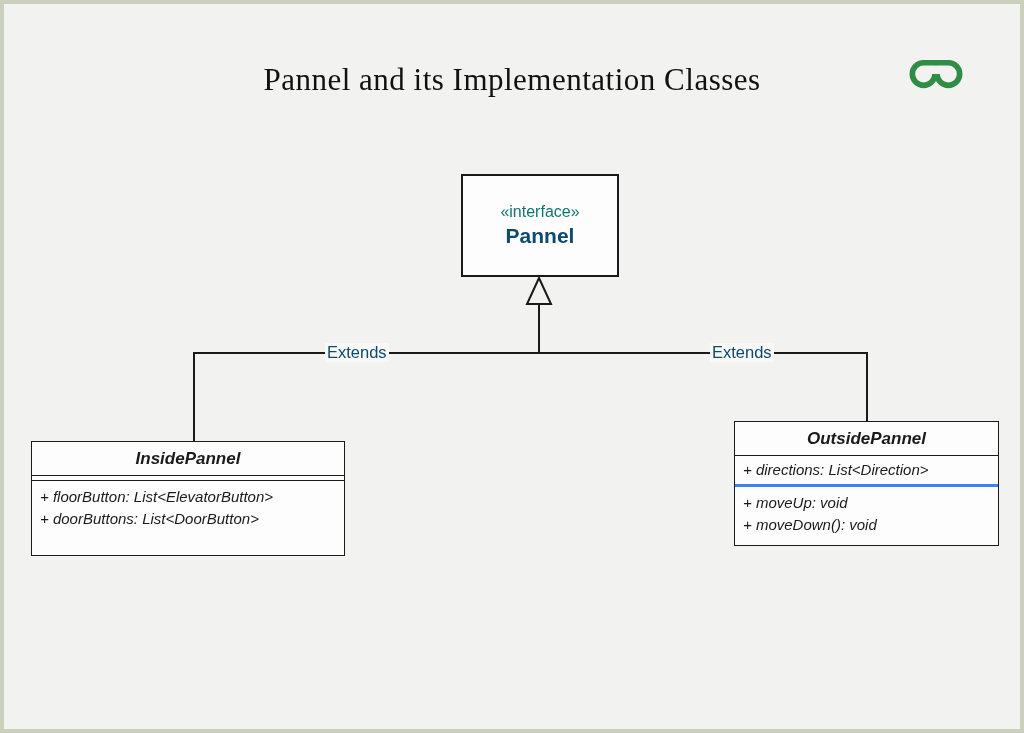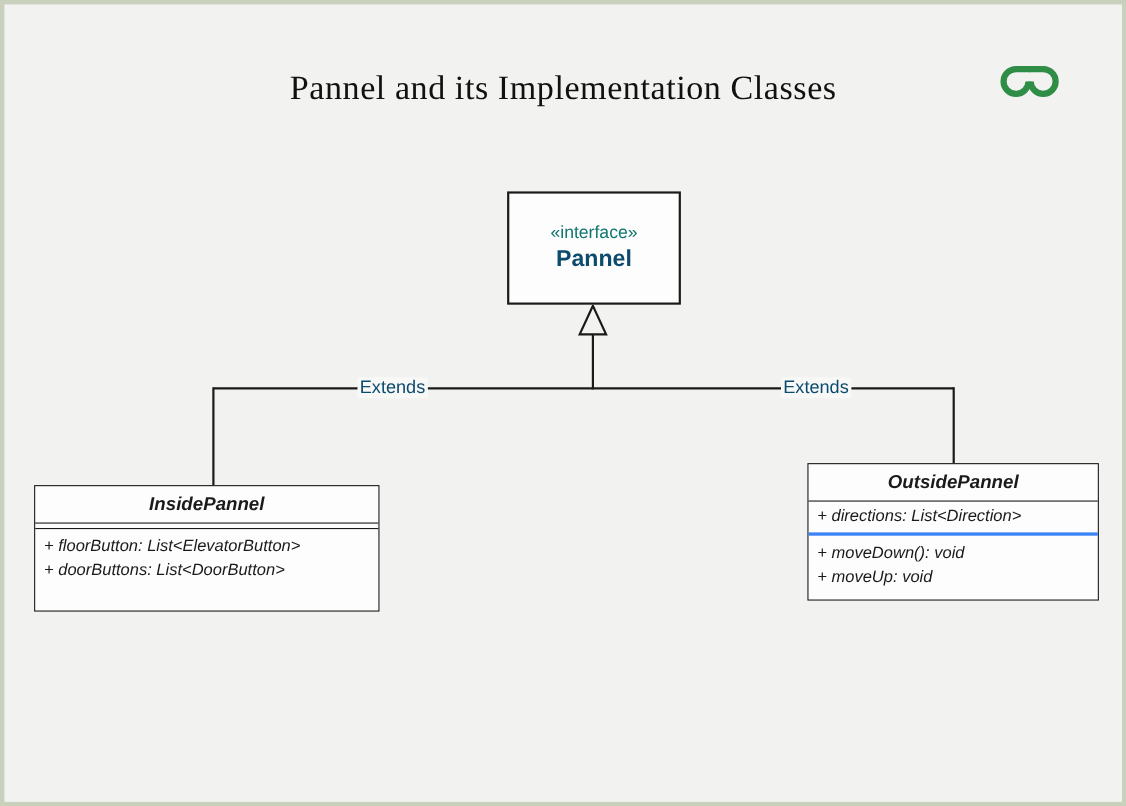--- a/index.html
+++ b/index.html
@@ -157,16 +157,16 @@
     <div>+ doorButtons: List&lt;DoorButton&gt;</div>
   </div>
 </div>
 
 <div class="uml-box class-box outside-box">
   <div class="class-title">OutsidePannel</div>
   <div class="compartment bordered">
     <div>+ directions: List&lt;Direction&gt;</div>
   </div>
   <div class="compartment">
+    <div>+ moveUp: void</div>
     <div>+ moveDown(): void</div>
-    <div>+ moveUp: void</div>
   </div>
 </div>
 
 </body></html>

